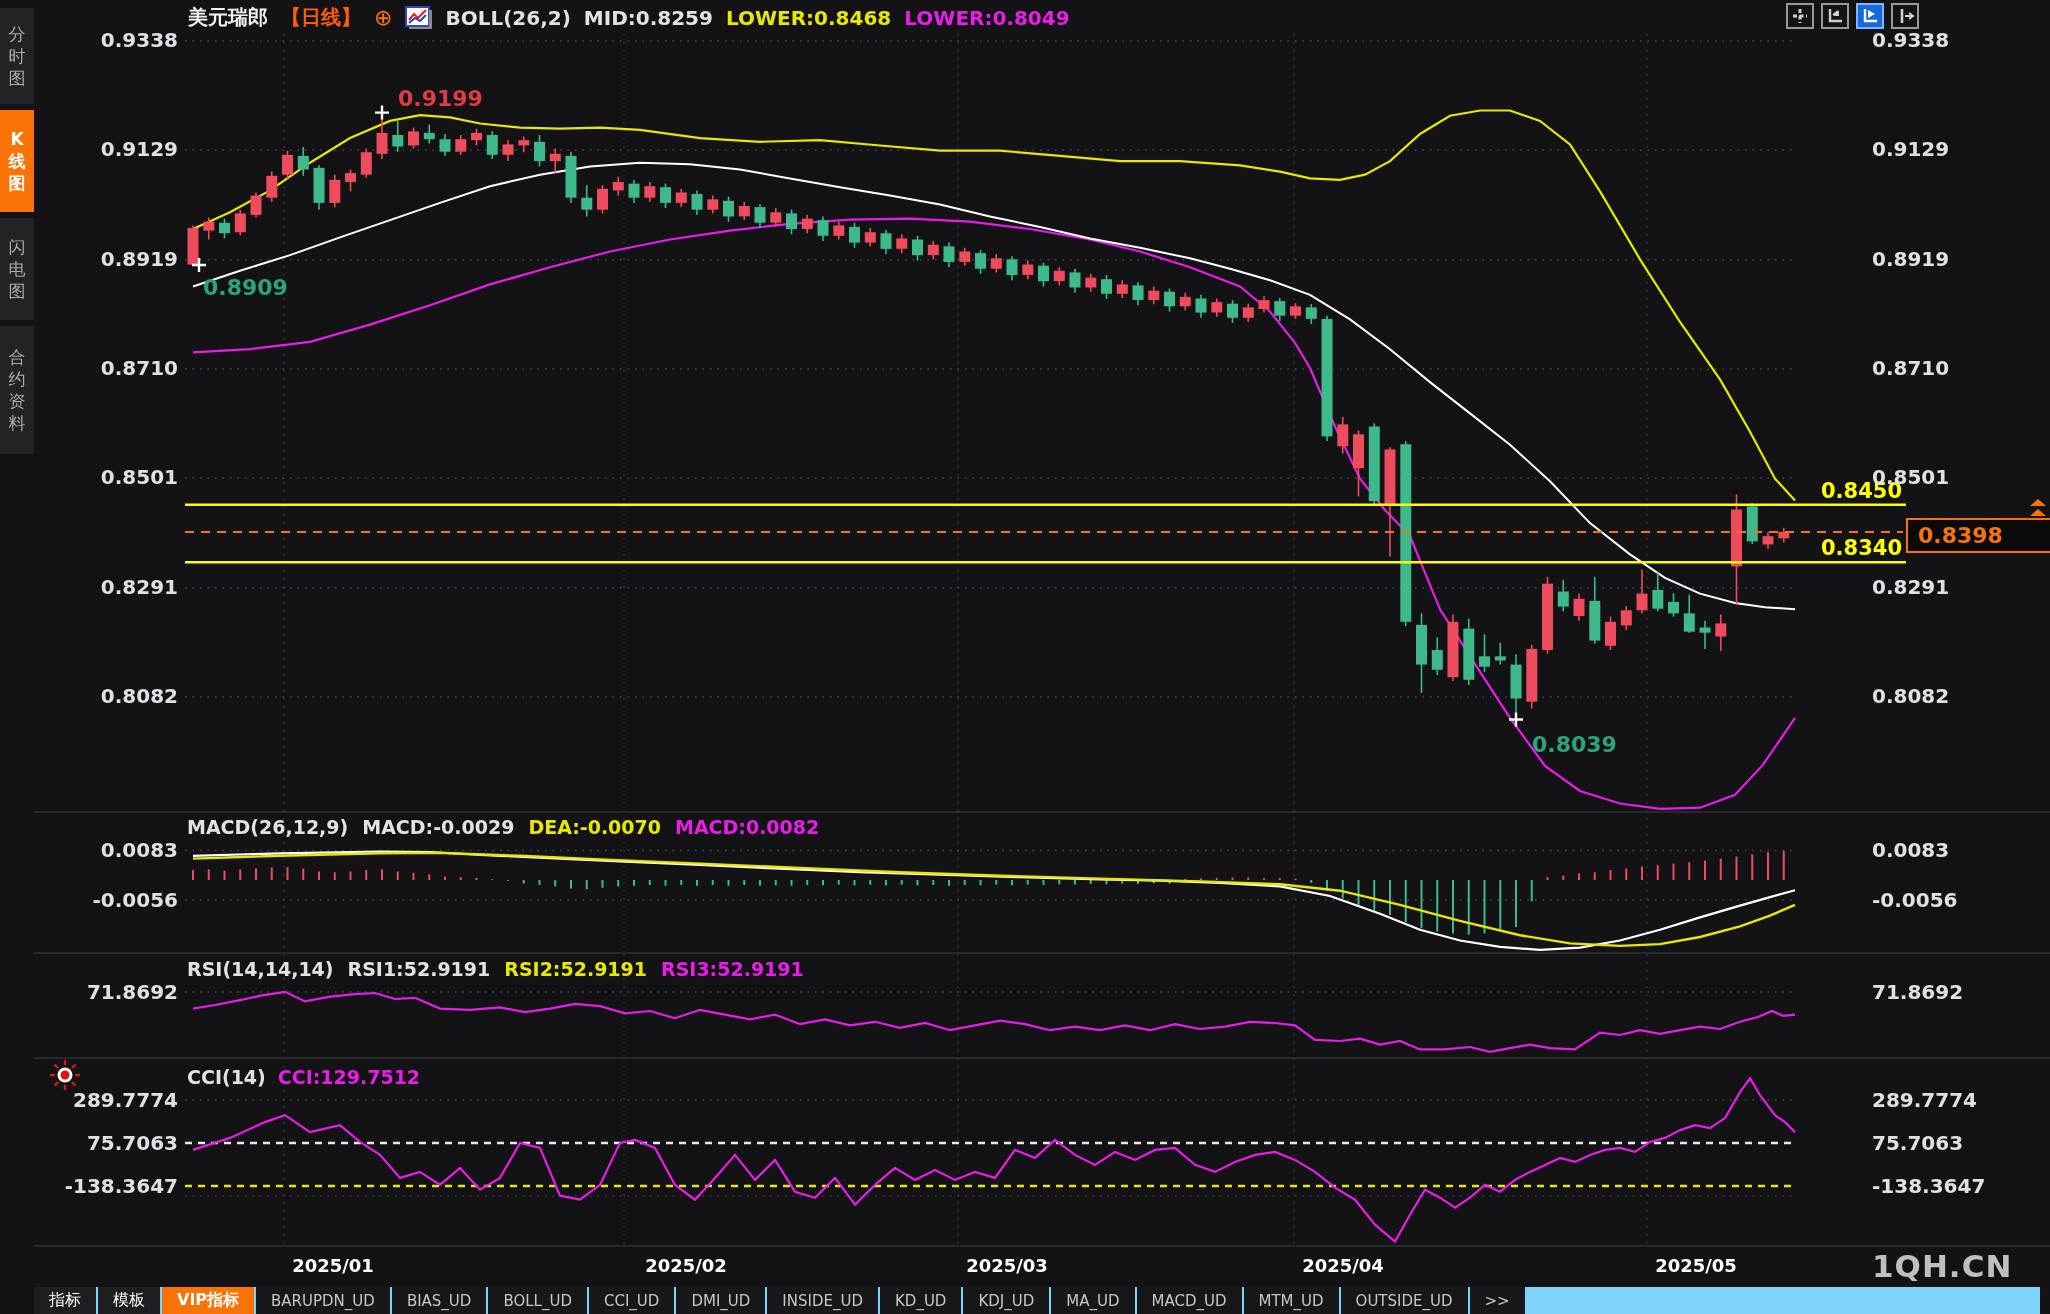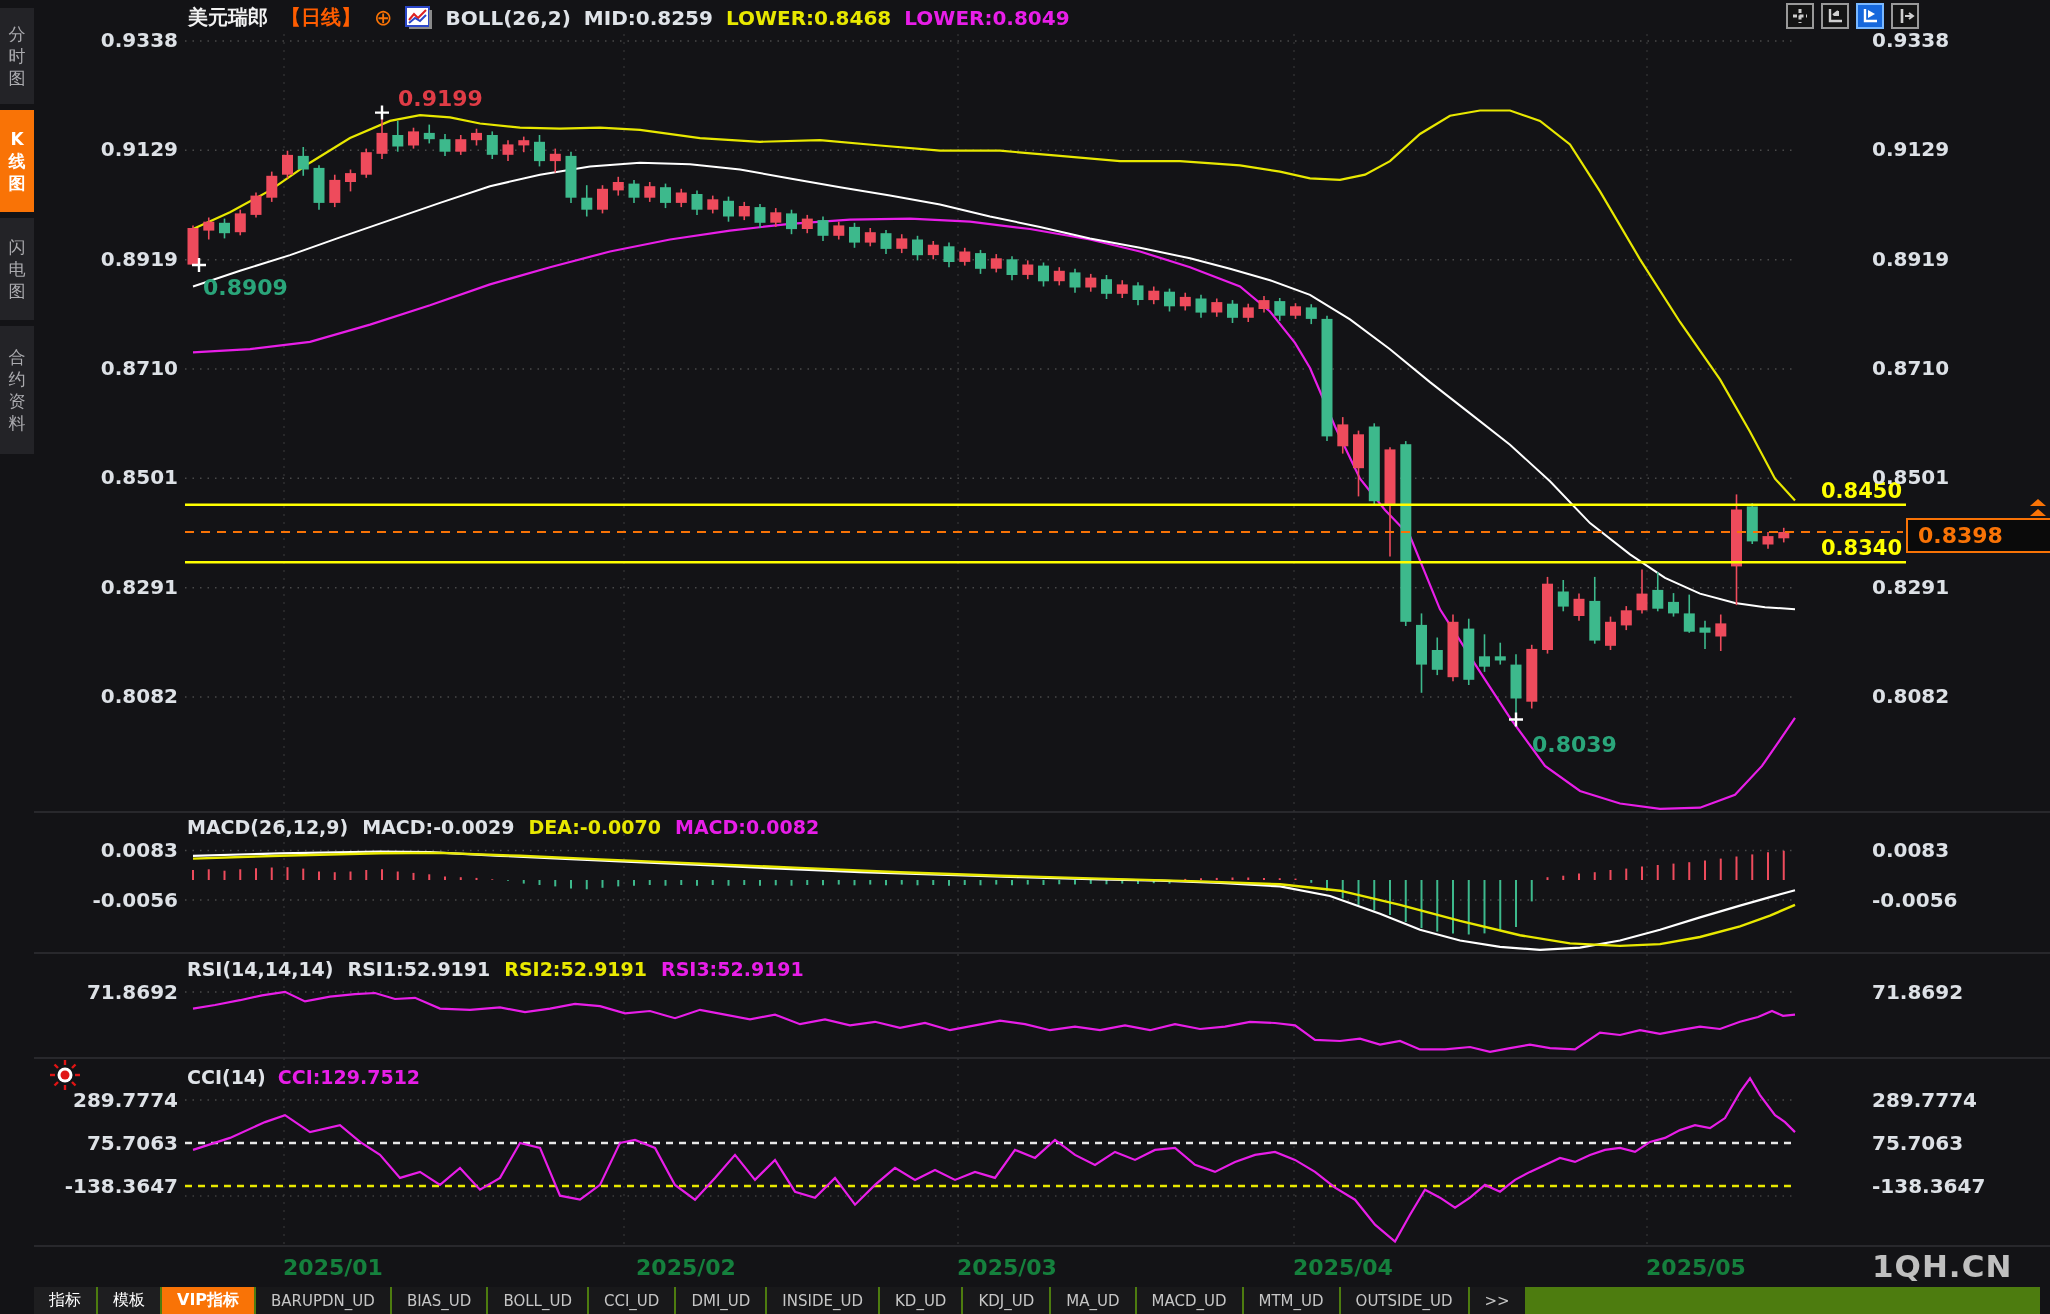--- a/index.html
+++ b/index.html
@@ -33,24 +33,24 @@
   
   .ind-header{position:absolute;left:187px;display:flex;gap:14px;font-size:19px;font-weight:700;white-space:nowrap;}
   
   #price-box{position:absolute;left:1906px;top:518px;width:138px;height:31px;
              border:2px solid #f97306;background:#0a0a0a;color:#f97306;font-size:22px;
              font-weight:700;line-height:31px;padding-left:10px;box-sizing:content-box;}
   
   #period-label{position:absolute;left:72px;top:1324px;color:#f97306;font-size:20px;
                 font-weight:400;display:flex;align-items:center;gap:6px;cursor:pointer;}
   .month-label{position:absolute;top:1255px;width:140px;margin-left:-70px;text-align:center;
-               color:#15803d;font-size:22px;font-weight:700;}
+               color:#ffffff;font-size:18px;font-weight:700;}
   #watermark{position:absolute;left:1872px;top:1248px;font-size:31px;font-weight:700;
              color:#bfbfbf;letter-spacing:1px;}
-  #tabbar{position:absolute;left:34px;right:10px;bottom:0;height:27px;background:#4d7c0f;
+  #tabbar{position:absolute;left:34px;right:10px;bottom:0;height:27px;background:#7dd3fc;
           display:flex;gap:2px;align-items:stretch;overflow:hidden;}
   .tab{background:#18181a;color:#c6c6c6;font-size:15px;display:flex;align-items:center;
        padding:0 15px;white-space:nowrap;cursor:pointer;}
   .tab.white{background:#1e1e20;color:#ffffff;font-size:16px;}
   .tab.active{background:#f97306;color:#ffffff;font-weight:700;font-size:16px;text-align:right;}
   #sun-icon{position:absolute;left:48px;top:1058px;}
 </style>
 </head>
 <body>
 

